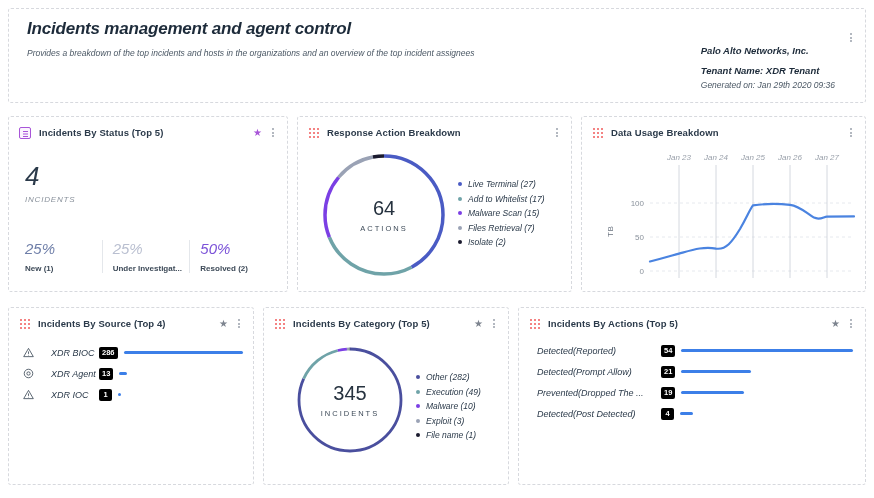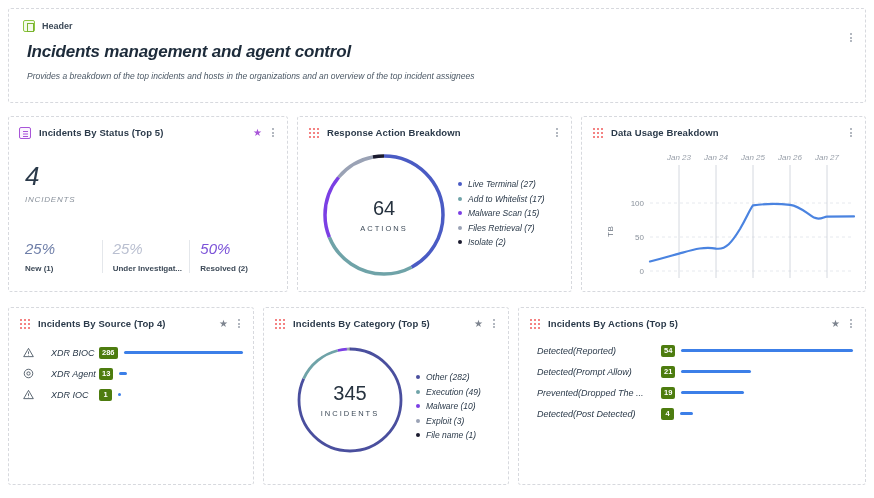--- a/index.html
+++ b/index.html
@@ -104,38 +104,39 @@
   
   .chart-area { position: absolute; left: 10px; top: 30px; right: 8px; bottom: 8px; }
   .yaxis-title { position: absolute; left: 14px; top: 90px; font-size: 8px; color: #6b7480;
                  transform: rotate(-90deg); transform-origin: left top; letter-spacing: 0.5px; }
 
   
   .bar-list { position: absolute; left: 14px; right: 10px; top: 34px; }
   .bar-row { display: flex; align-items: center; height: 21px; }
   .bar-label { font-size: 9px; font-style: italic; color: #2b3a4a; display: flex;
                align-items: center; gap: 17px; white-space: nowrap; }
-  .bar-badge { background: #4d7c0f; color: #ffffff; font-size: 7.5px; font-weight: bold;
+  .bar-badge { background: #000000; color: #ffffff; font-size: 7.5px; font-weight: bold;
                border-radius: 2px; padding: 1.5px 3px; min-width: 13px; text-align: center; }
   .bar-track { flex: 1 1 auto; display: flex; align-items: center; }
   .bar-fill { height: 2.5px; background: #3c7fe8; border-radius: 2px; }
   .src-icon { width: 11px; height: 11px; flex: 0 0 auto; }
 </style>
 </head>
 <body>
 
 <div class="page">
 
   <div class="card" id="header-card">
-    <div class="hdr-tag">
-      <span class="hdr-tag-icon ic"></span>
-      <span class="hdr-tag-label">Header</span>
-    </div>
     <div class="hdr-title">Incidents management and agent control</div>
     <div class="hdr-sub">Provides a breakdown of the top incidents and hosts in the organizations and an overview of the top incident assignees</div>
+    <div class="hdr-meta">
+      <div class="m1">Palo Alto Networks, Inc.</div>
+      <div class="m2">Tenant Name: XDR Tenant</div>
+      <div class="m3">Generated on: Jan 29th 2020 09:36</div>
+    </div>
     <div class="kebab hdr-kebab">
         <i></i>
         <i></i>
         <i></i>
       </div>
   </div>
 
   <div class="card" id="card-status">
     <div class="card-head">
       <span class="ic status-icon"></span>

